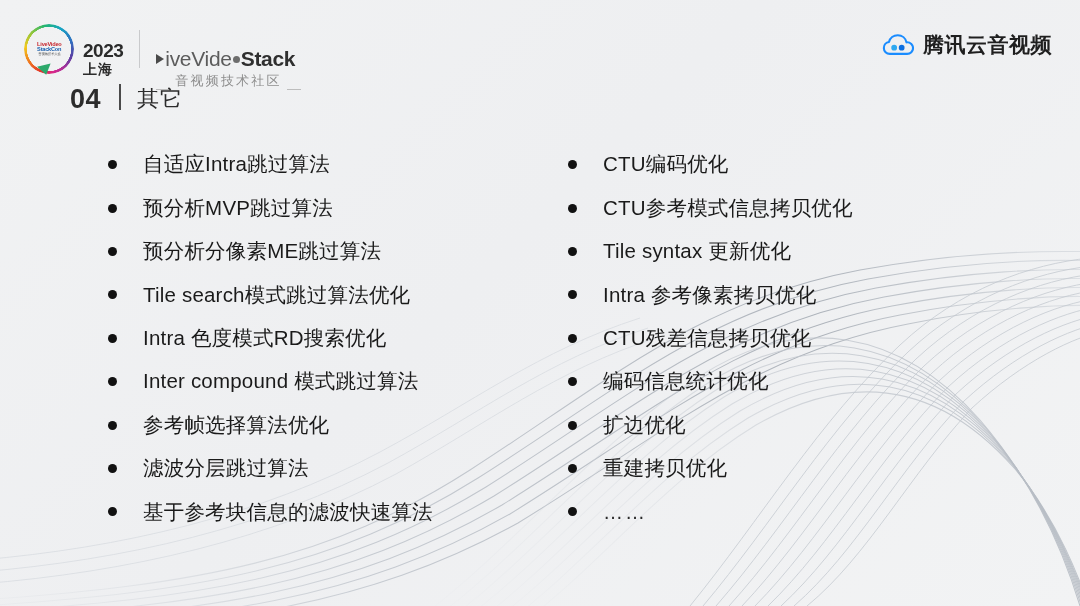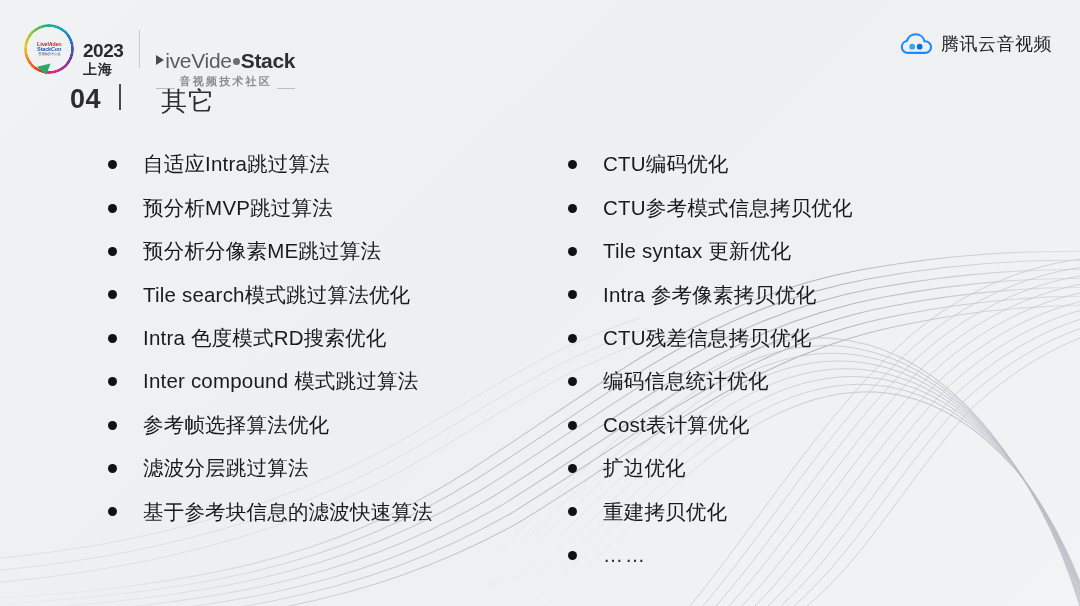--- a/index.html
+++ b/index.html
@@ -164,24 +164,23 @@
     border-radius: 50%;
     background: #6d6d6d;
     margin: 0 1px;
     position: relative;
     top: 1px;
   }
   .lvs-sub {
     display: flex;
     align-items: flex-end;
     margin-top: 3px;
-    font-size: 11px;
+    font-size: 13px;
     color: #8d8d8d;
     letter-spacing: 2.2px;
-    font-weight: bold;
   }
   .lvs-sub .rule {
     flex: 1;
     height: 1px;
     background: #bdbdbd;
     min-width: 14px;
   }
   .lvs-sub .txt { padding: 0 5px; white-space: nowrap; }
 
   .brand-right {
@@ -191,22 +190,22 @@
     display: flex;
     align-items: center;
   }
   .tc-cloud {
     width: 32px;
     height: 26px;
     margin-right: 9px;
     flex: 0 0 auto;
   }
   .tc-text {
-    font-size: 18px;
-    font-weight: 400;
+    font-size: 21px;
+    font-weight: 700;
     color: #1f1f1f;
     letter-spacing: 0.5px;
     white-space: nowrap;
   }
 
   
   .section-title {
     position: absolute;
     left: 70px;
     top: 84px;
@@ -220,25 +219,24 @@
     color: #2c2c2c;
     letter-spacing: 0.5px;
   }
   .section-bar {
     width: 2px;
     height: 26px;
     background: #4a4a4a;
     margin: 0 16px 0 18px;
   }
   .section-name {
-    font-size: 26px;
+    font-size: 22px;
     font-weight: 400;
     color: #2c2c2c;
     letter-spacing: 1px;
-    margin-left: 24px;
   }
 
   
   .columns {
     position: absolute;
     left: 8px;
     top: 143px;
     width: 1080px;
     z-index: 2;
     display: flex;
@@ -446,24 +444,20 @@
       <div class="bullet-row">
         <span class="bullet-dot"></span>
         <span class="bullet-text">CTU残差信息拷贝优化</span>
       </div>
       <div class="bullet-row">
         <span class="bullet-dot"></span>
         <span class="bullet-text">编码信息统计优化</span>
       </div>
       <div class="bullet-row">
         <span class="bullet-dot"></span>
-        <span class="bullet-text">Cost表计算优化</span>
-      </div>
-      <div class="bullet-row">
-        <span class="bullet-dot"></span>
         <span class="bullet-text">扩边优化</span>
       </div>
       <div class="bullet-row">
         <span class="bullet-dot"></span>
         <span class="bullet-text">重建拷贝优化</span>
       </div>
       <div class="bullet-row">
         <span class="bullet-dot"></span>
         <span class="bullet-text ellipsis">……</span>
       </div>

